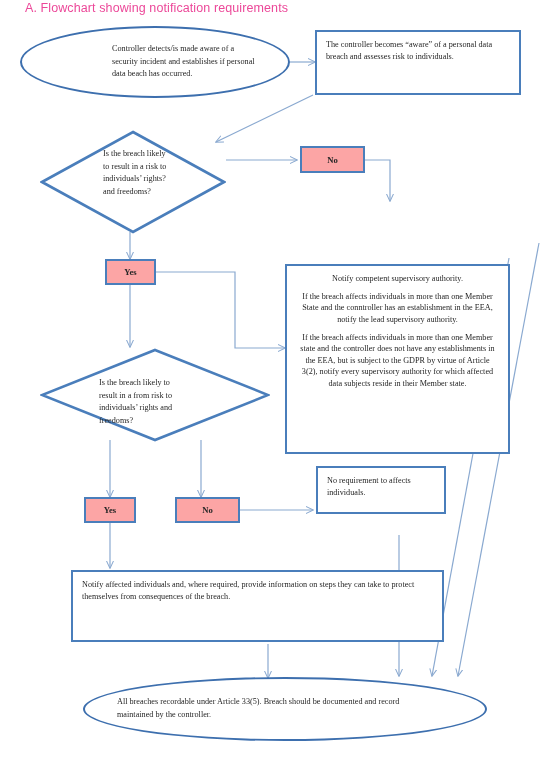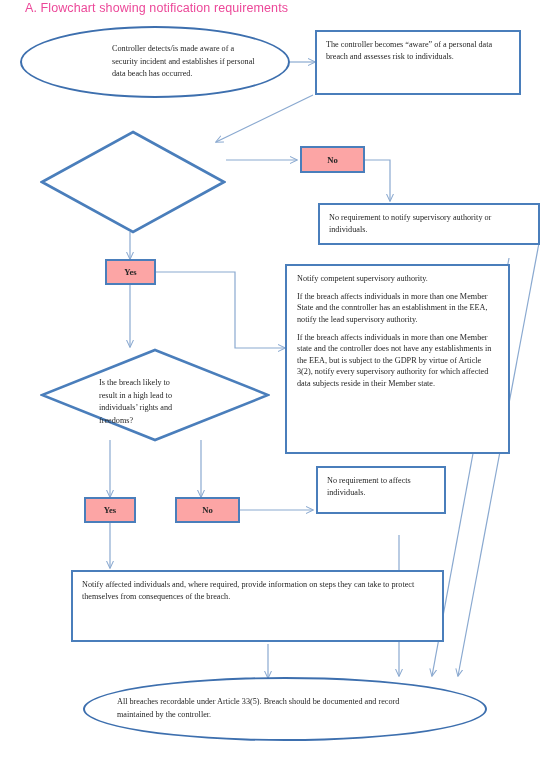--- a/index.html
+++ b/index.html
@@ -65,21 +65,21 @@
   }
   .ellipse-node .inner {
     padding: 0 0 0 0;
   }
   .diamond-text {
     position: absolute;
     font-size: 8.2px;
     line-height: 1.55;
     color: #262626;
   }
-  .para { margin: 0 0 6px 0; }
+  .para { margin: 0 0 6px 0; text-align: center; }
   .para:last-child { margin-bottom: 0; }
 </style>
 </head>
 <body>
 
 <div id="page">
 
   <div class="title">A. Flowchart showing notification requirements</div>
 
   <svg id="svg-layer" viewBox="0 0 560 768" xmlns="http://www.w3.org/2000/svg">
@@ -128,47 +128,50 @@
 
   <div class="node boxnode" style="left:315px; top:30px; width:206px; height:65px;">
     <span>The controller becomes “aware” of a personal data breach and assesses risk to individuals.</span>
   </div>
 
   <div class="node" style="left:40px; top:130px; width:186px; height:104px;">
     <svg width="186" height="104" viewBox="0 0 186 104" xmlns="http://www.w3.org/2000/svg">
       <polygon points="93,2 184,52 93,102 2,52" fill="#ffffff" stroke="#4a7ebb" stroke-width="2.6"></polygon>
     </svg>
   </div>
+  <div class="diamond-text" style="left:103px; top:148px; width:110px;">
+    <div>Is the breach likely</div>
+    <div>to result in a risk to</div>
+    <div>individuals’ rights?</div>
+    <div>and freedoms?</div>
+  </div>
 
   <div class="node labelbox" style="left:300px; top:146px; width:65px; height:27px;">
     <span>No</span>
   </div>
 
-  <div class="node boxnode" style="left:318px; top:203px; width:222px; height:42px;">
-    <span>No requirement to notify supervisory authority or individuals.</span>
-  </div>
 
   <div class="node labelbox" style="left:105px; top:259px; width:51px; height:26px;">
     <span>Yes</span>
   </div>
 
   <div class="node boxnode" style="left:285px; top:264px; width:225px; height:190px; padding:7px 10px;">
     <p class="para">Notify competent supervisory authority.</p>
     <p class="para">If the breach affects individuals in more than one Member State and the conntroller has an establishment in the EEA, notify the lead supervisory authority.</p>
     <p class="para">If the breach affects individuals in more than one Member state and the controller does not have any establishments in the EEA, but is subject to the GDPR by virtue of Article 3(2), notify every supervisory authority for which affected data subjects reside in their Member state.</p>
   </div>
 
   <div class="node" style="left:40px; top:348px; width:230px; height:94px;">
     <svg width="230" height="94" viewBox="0 0 230 94" xmlns="http://www.w3.org/2000/svg">
       <polygon points="115,2 228,47 115,92 2,47" fill="#ffffff" stroke="#4a7ebb" stroke-width="2.6"></polygon>
     </svg>
   </div>
   <div class="diamond-text" style="left:99px; top:377px; width:125px;">
     <div>Is the breach likely to</div>
-    <div>result in a high lead to</div>
+    <div>result in a from risk to</div>
     <div>individuals’ rights and</div>
     <div>freedoms?</div>
   </div>
 
   <div class="node labelbox" style="left:84px; top:497px; width:52px; height:26px;">
     <span>Yes</span>
   </div>
 
   <div class="node labelbox" style="left:175px; top:497px; width:65px; height:26px;">
     <span>No</span>

